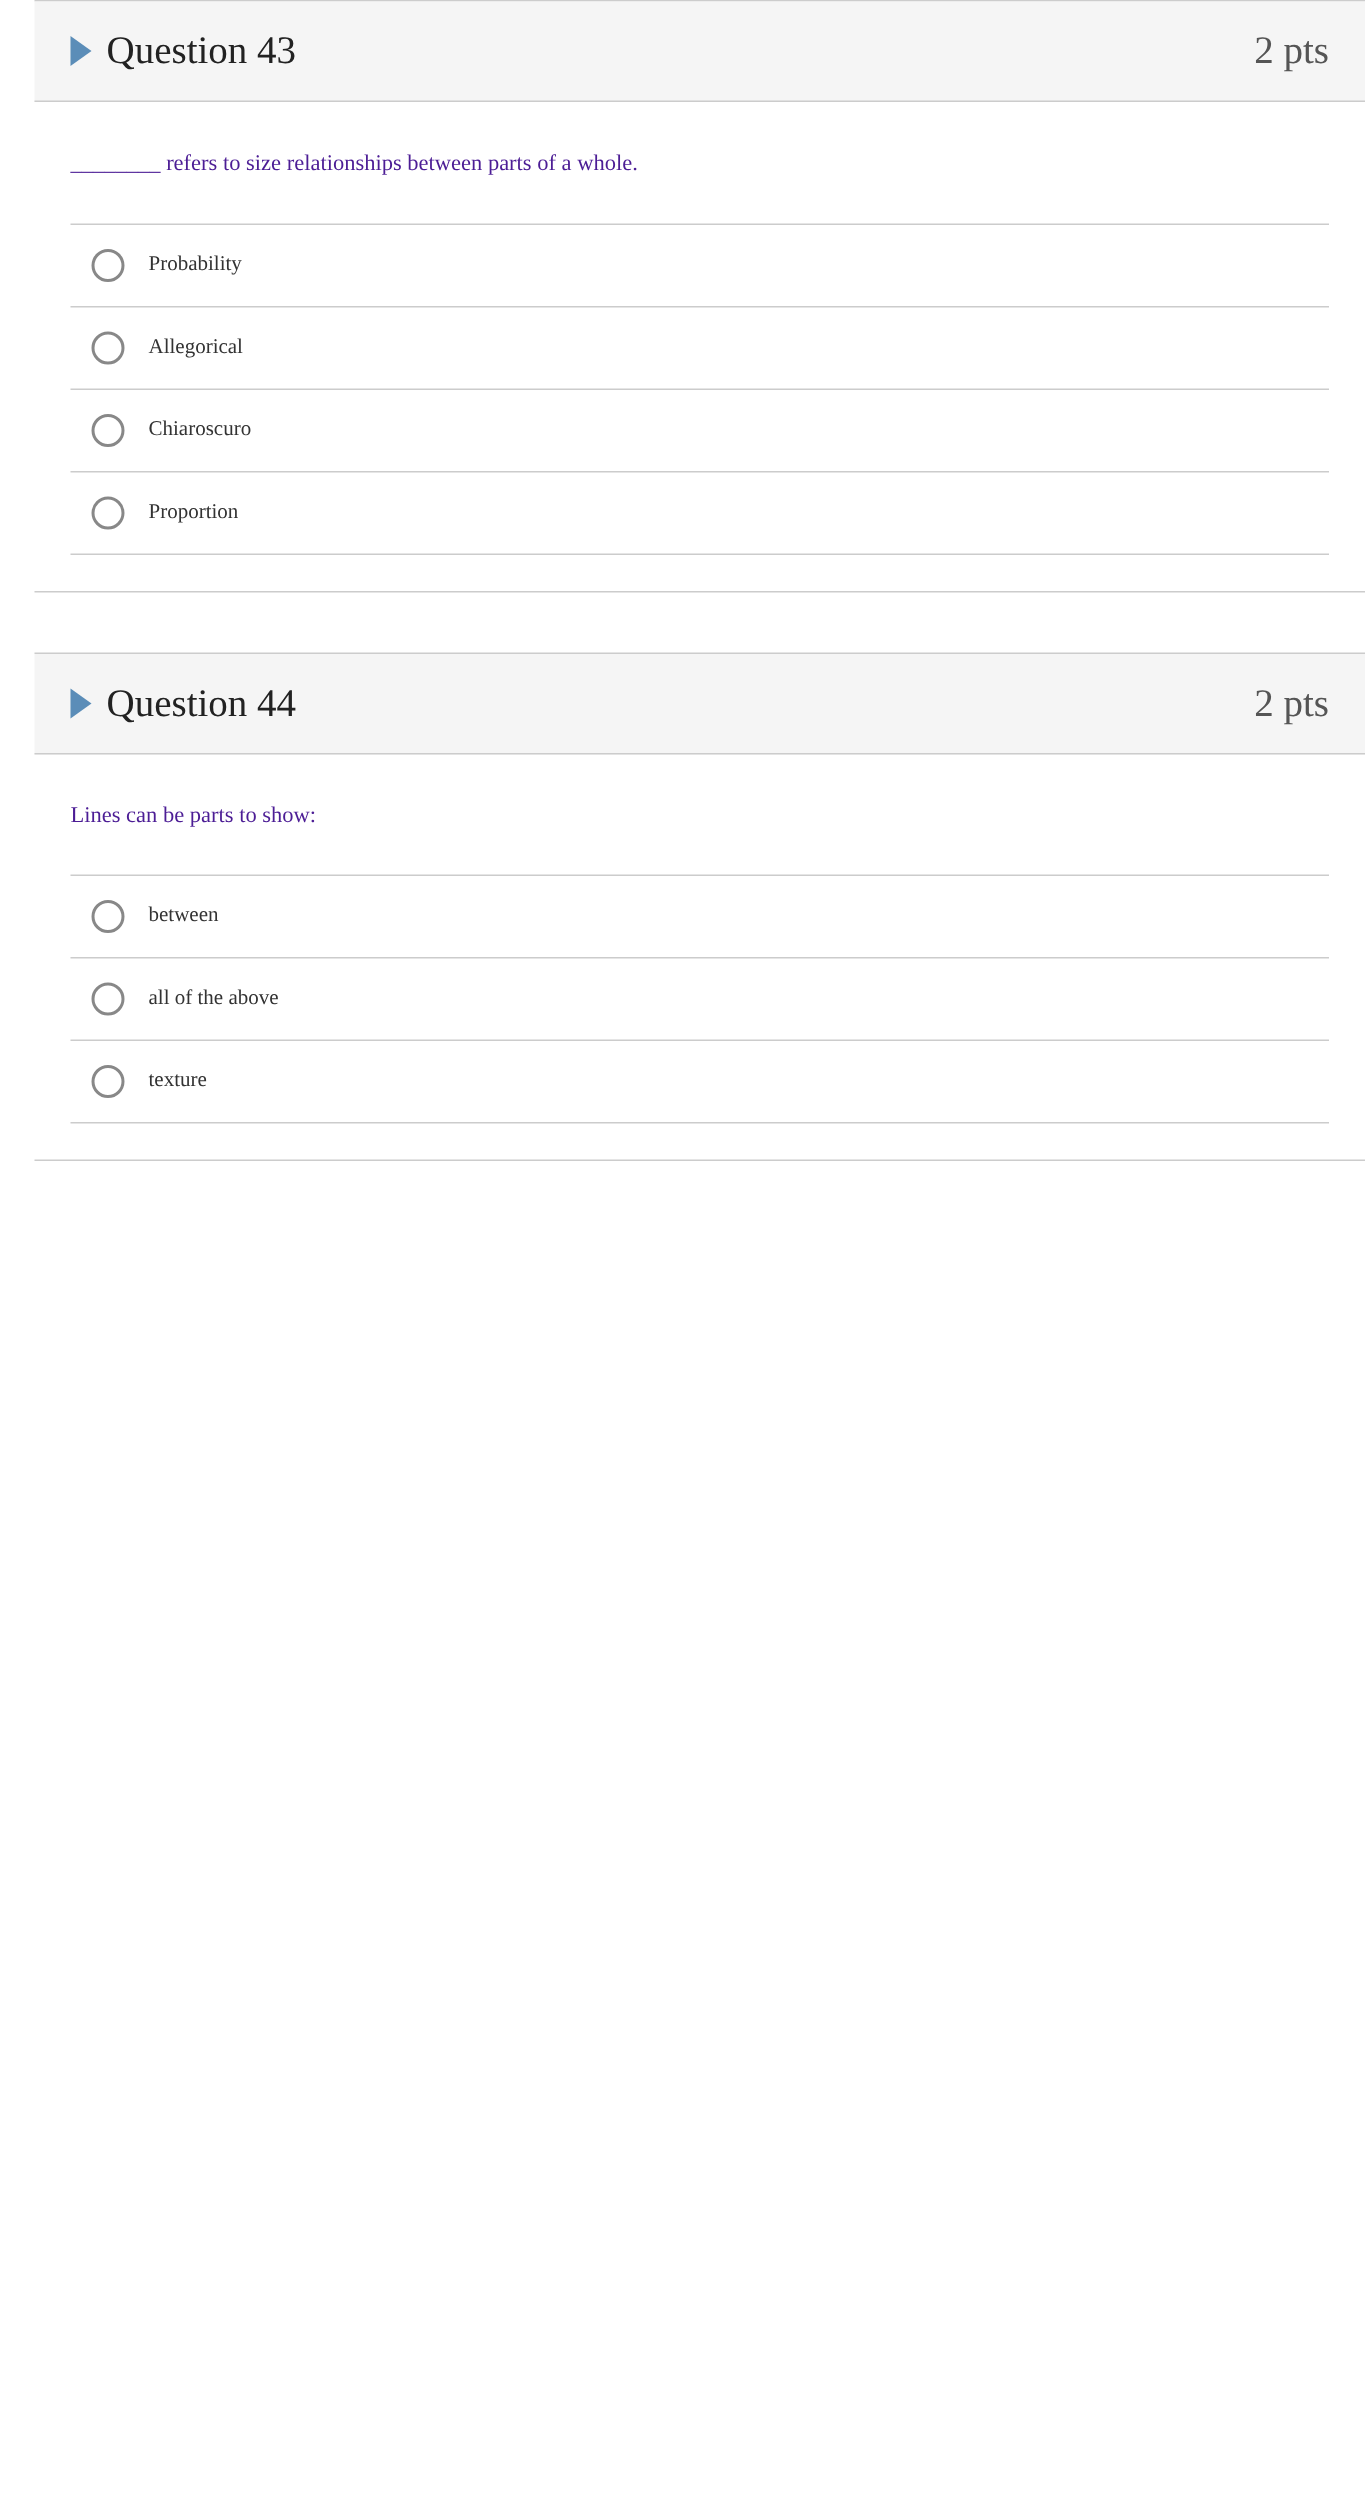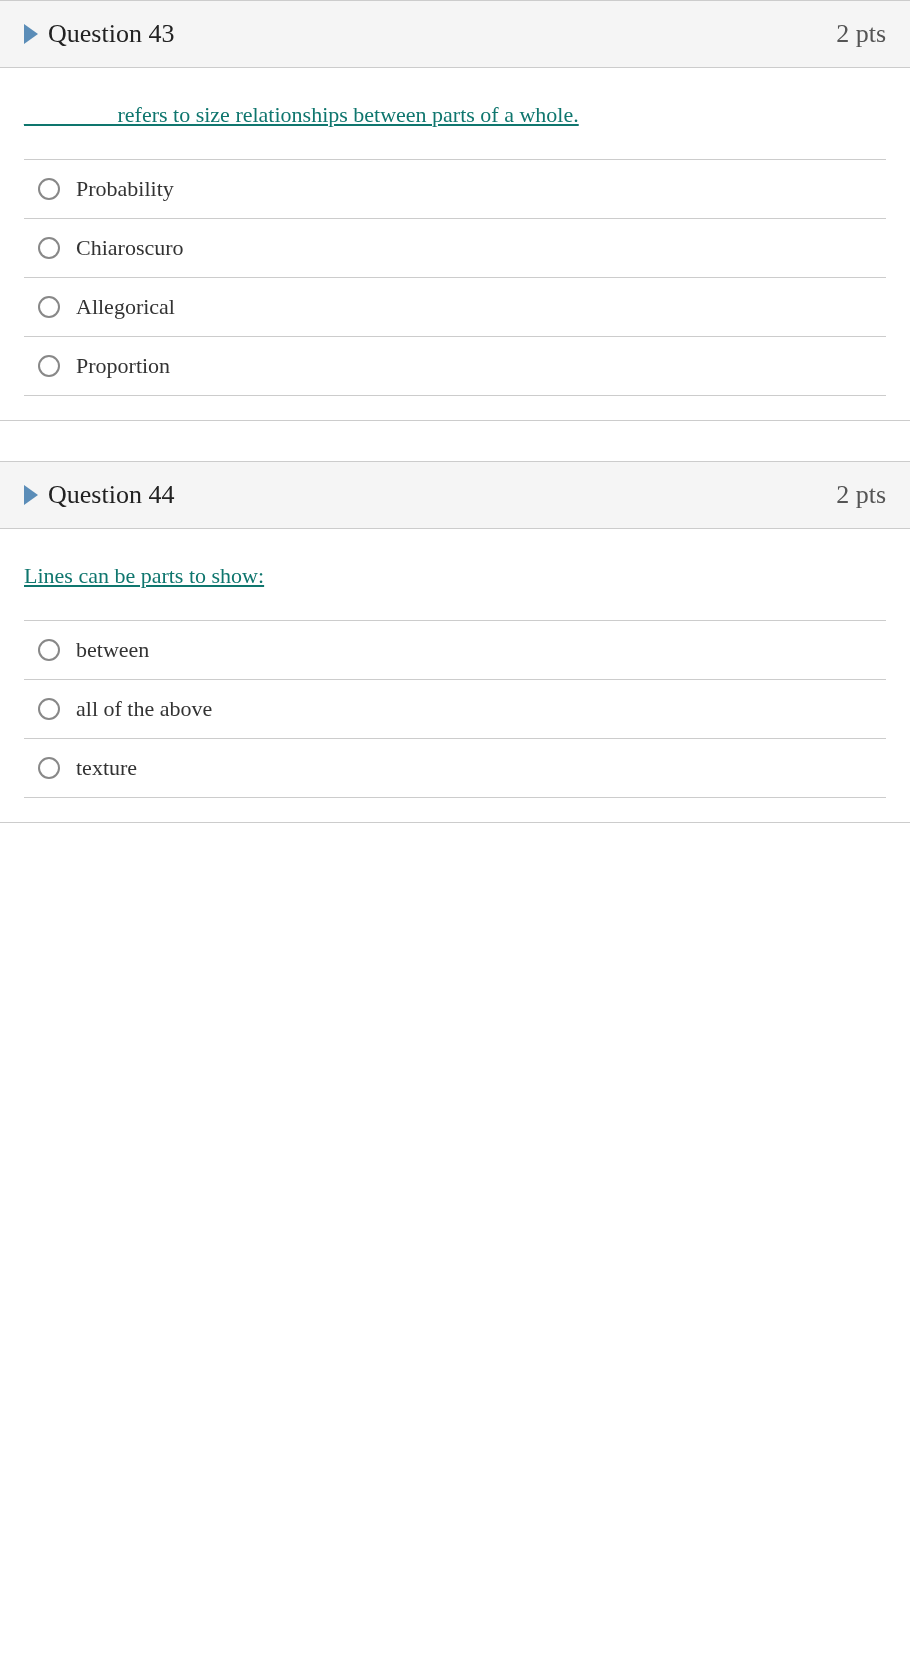--- a/index.html
+++ b/index.html
@@ -13,20 +13,21 @@
       background: #ffffff;
       width: 910px;
       min-height: 1671px;
       color: #333333;
     }
 
     .question-block {
       border-top: 1px solid #cccccc;
       border-bottom: 1px solid #cccccc;
       margin-bottom: 0;
+      margin-left: 23px;
     }
 
     .question-header {
       background: #f5f5f5;
       display: flex;
       align-items: center;
       justify-content: space-between;
       padding: 18px 24px;
       border-bottom: 1px solid #cccccc;
     }
@@ -57,26 +58,25 @@
       font-size: 26px;
       color: #555555;
       font-family: 'Georgia', serif;
     }
 
     .question-body {
       padding: 30px 24px 24px 24px;
     }
 
     .question-text {
-      font-size: 22px;
-      color: #0f766e;
+      font-size: 15px;
+      color: #4c1d95;
       margin-bottom: 28px;
       line-height: 1.5;
       font-family: 'Georgia', serif;
-      text-decoration: underline;
     }
 
     .options-list {
       list-style: none;
       border-top: 1px solid #cccccc;
     }
 
     .option-item {
       display: flex;
       align-items: center;
@@ -90,21 +90,21 @@
       width: 22px;
       height: 22px;
       border-radius: 50%;
       border: 2px solid #888888;
       display: inline-block;
       flex-shrink: 0;
       background: white;
     }
 
     .option-label {
-      font-size: 22px;
+      font-size: 14px;
       color: #333333;
       font-family: 'Georgia', serif;
     }
 
     .spacer {
       height: 40px;
     }
 
     .bottom-spacer {
       height: 60px;
@@ -123,25 +123,25 @@
   </div>
   <div class="question-body">
     <p class="question-text">________ refers to size relationships between parts of a whole.</p>
     <ul class="options-list">
       <li class="option-item">
         <span class="radio-circle"></span>
         <span class="option-label">Probability</span>
       </li>
       <li class="option-item">
         <span class="radio-circle"></span>
-        <span class="option-label">Chiaroscuro</span>
+        <span class="option-label">Allegorical</span>
       </li>
       <li class="option-item">
         <span class="radio-circle"></span>
-        <span class="option-label">Allegorical</span>
+        <span class="option-label">Chiaroscuro</span>
       </li>
       <li class="option-item">
         <span class="radio-circle"></span>
         <span class="option-label">Proportion</span>
       </li>
     </ul>
   </div>
 </div>
 
 <div class="spacer"></div>

